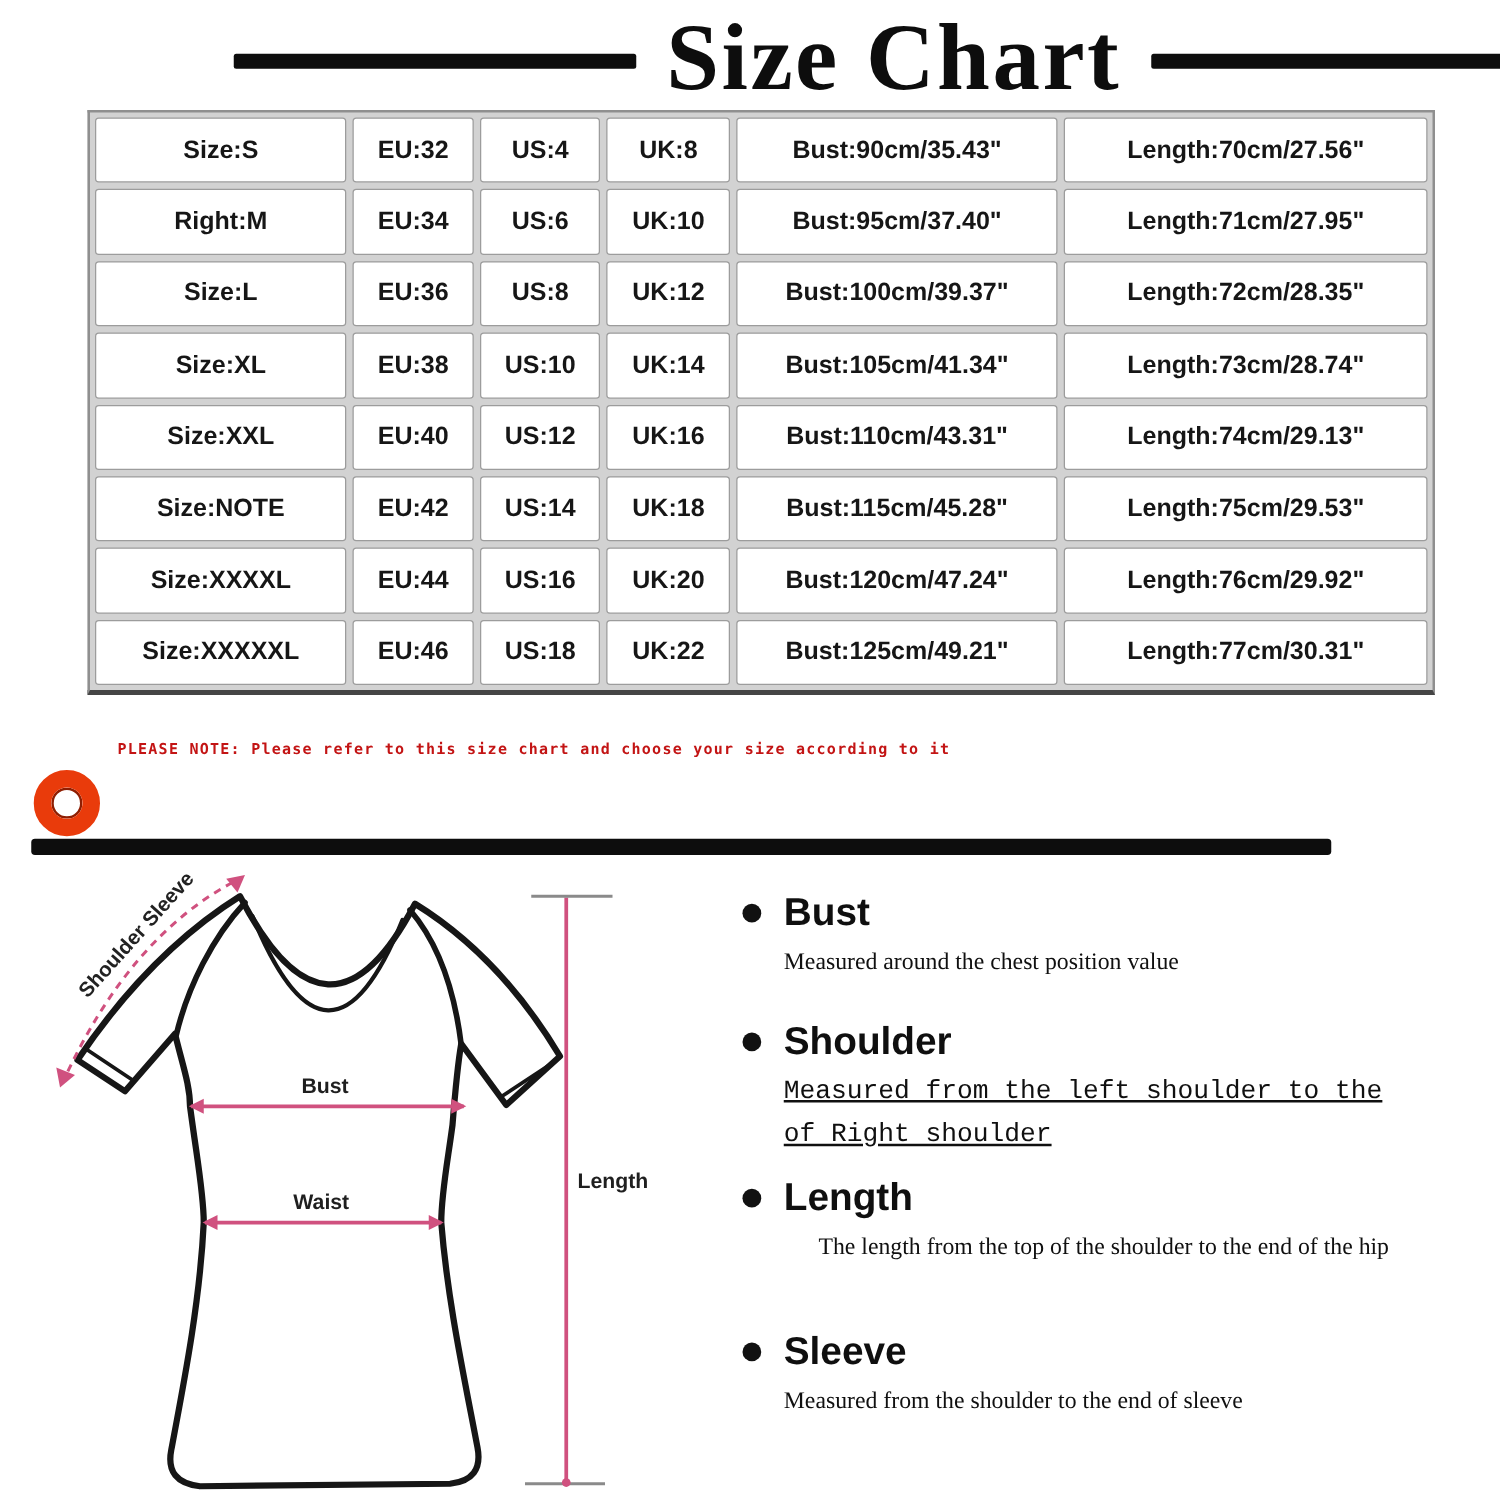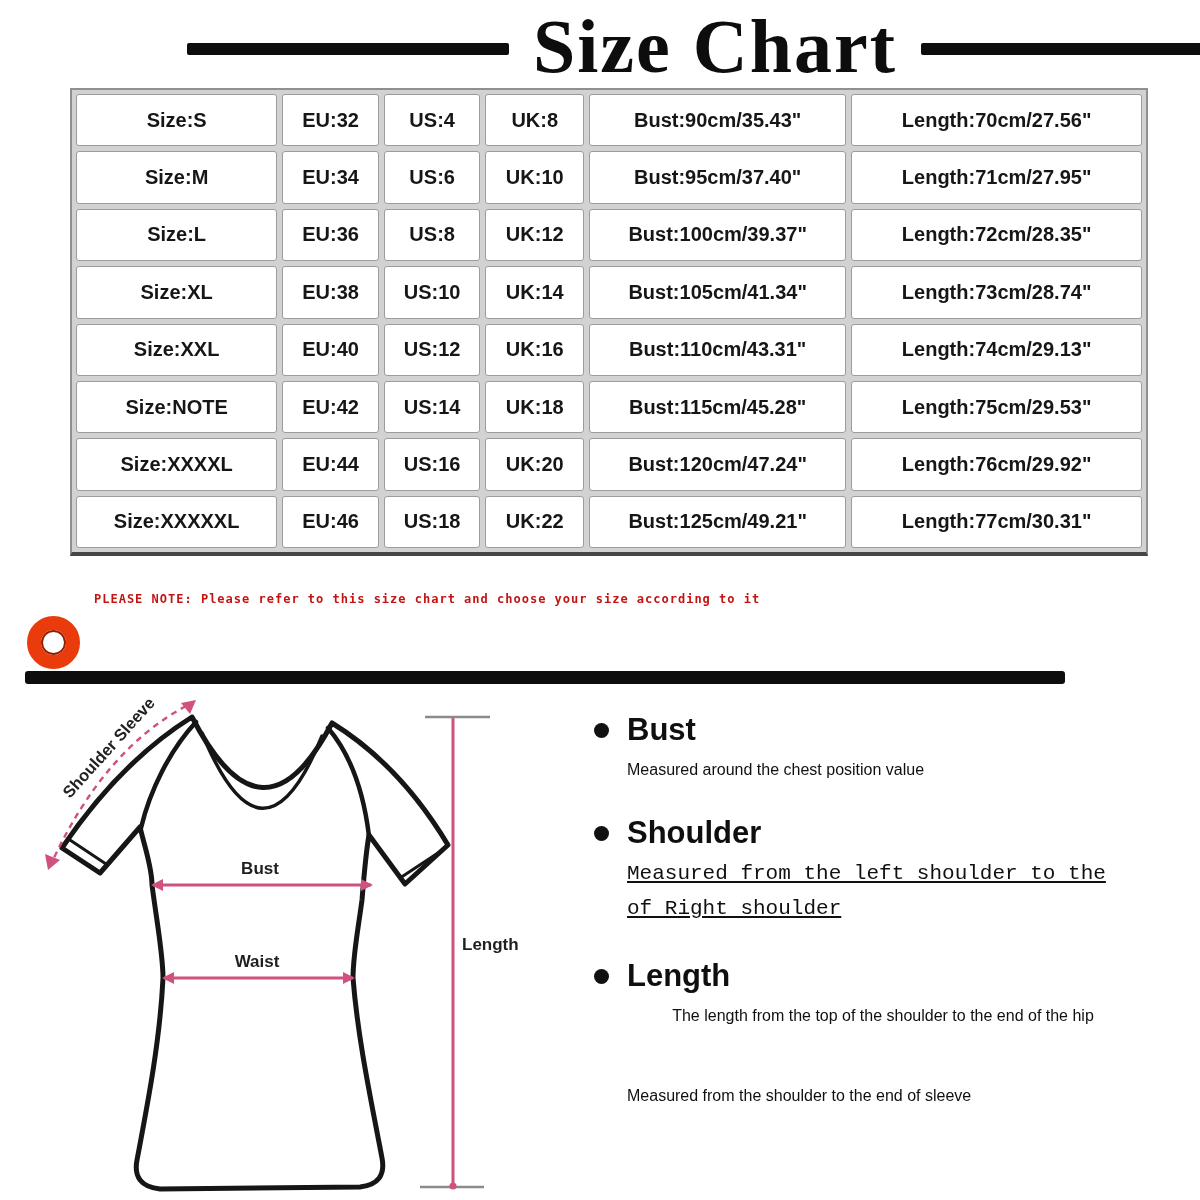--- a/index.html
+++ b/index.html
@@ -41,23 +41,23 @@
 
   
   .shirt-svg{position:absolute;left:0;top:690px;}
 
   
   .guide{position:absolute;left:594px;top:710px;width:545px;}
   .guide-item{margin-bottom:26px;}
   .guide-head{display:flex;align-items:center;gap:18px;}
   .bullet{width:15px;height:15px;border-radius:50%;background:#111;flex:none;}
   .guide-title{font-size:31px;font-weight:bold;color:#0f0f0f;line-height:40px;}
-  .guide-desc{margin:3px 0 0 33px;font-family:Liberation Sans, sans-serif;font-size:16px;
+  .guide-desc{margin:3px 0 0 33px;font-family:Liberation Serif, serif;font-size:19px;
               line-height:34px;color:#101010;}
-  .guide-item:nth-child(2){margin-bottom:30px;}
+  .guide-item:nth-child(2){margin-bottom:12px;}
   .guide-item:nth-child(2) .guide-desc{font-family:"Liberation Mono","DejaVu Sans Mono",monospace;
               font-size:21px;line-height:35px;max-width:505px;text-decoration:underline;}
   .guide-item:nth-child(3){margin-bottom:46px;}
   .guide-item:nth-child(3) .guide-desc{max-width:515px;text-align:center;}
   .guide-item:nth-child(4) .guide-desc{max-width:450px;}
 </style>
 </head>
 <body>
 
 <div class="canvas">
@@ -71,21 +71,21 @@
   <div class="size-table">
     <div class="trow">
       <div class="cell">Size:S</div>
       <div class="cell">EU:32</div>
       <div class="cell">US:4</div>
       <div class="cell">UK:8</div>
       <div class="cell">Bust:90cm/35.43"</div>
       <div class="cell">Length:70cm/27.56"</div>
     </div>
     <div class="trow">
-      <div class="cell">Size:M</div>
+      <div class="cell">Right:M</div>
       <div class="cell">EU:34</div>
       <div class="cell">US:6</div>
       <div class="cell">UK:10</div>
       <div class="cell">Bust:95cm/37.40"</div>
       <div class="cell">Length:71cm/27.95"</div>
     </div>
     <div class="trow">
       <div class="cell">Size:L</div>
       <div class="cell">EU:36</div>
       <div class="cell">US:8</div>
@@ -207,17 +207,21 @@
       <div class="guide-desc">Measured from the left shoulder to the of Right shoulder</div>
     </div>
     <div class="guide-item">
       <div class="guide-head">
         <div class="bullet"></div>
         <div class="guide-title">Length</div>
       </div>
       <div class="guide-desc">The length from the top of the shoulder to the end of the hip</div>
     </div>
     <div class="guide-item">
+      <div class="guide-head">
+        <div class="bullet"></div>
+        <div class="guide-title">Sleeve</div>
+      </div>
       <div class="guide-desc">Measured from the shoulder to the end of sleeve</div>
     </div>
   </div>
 
 </div>
 
 </body></html>

